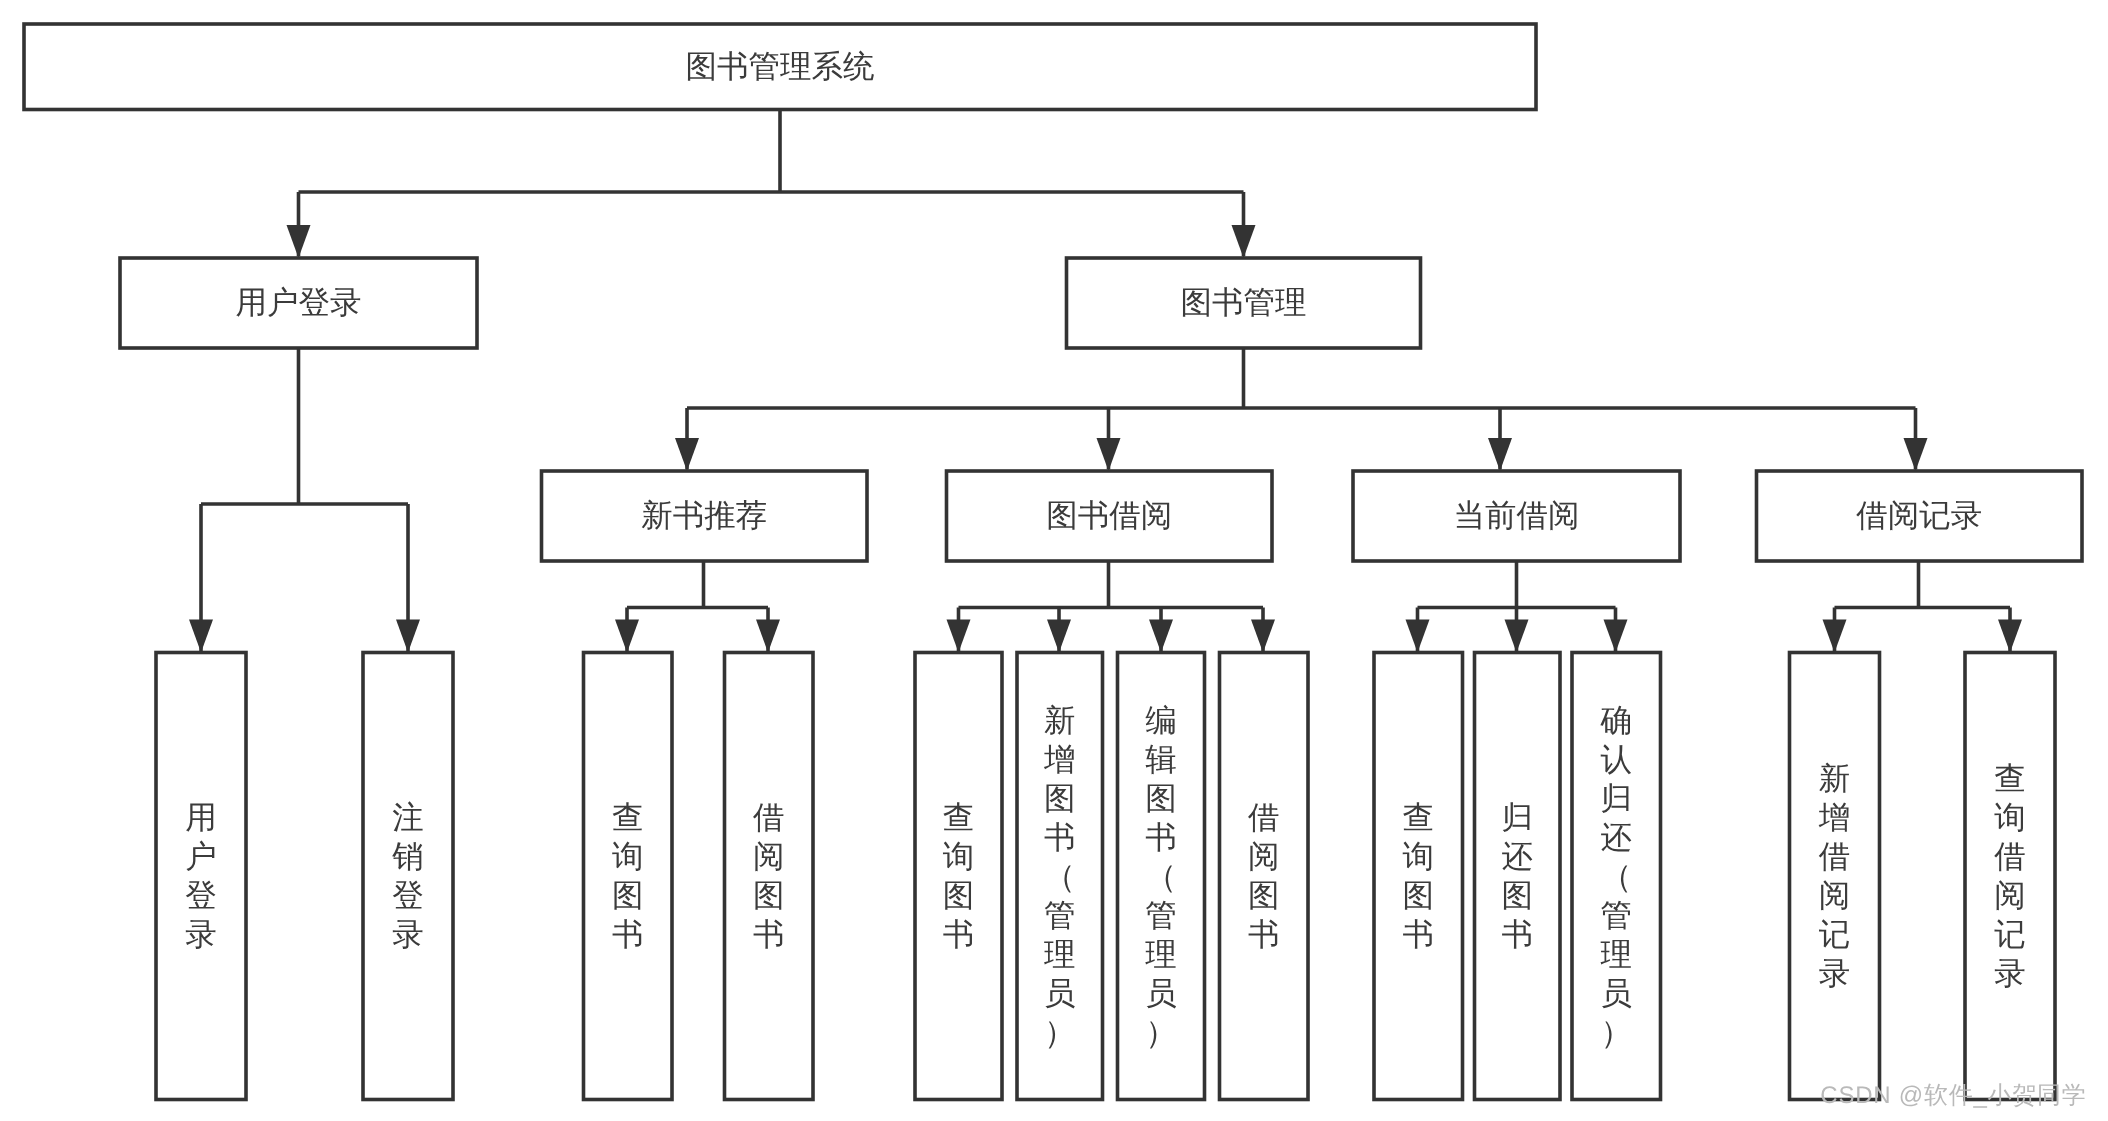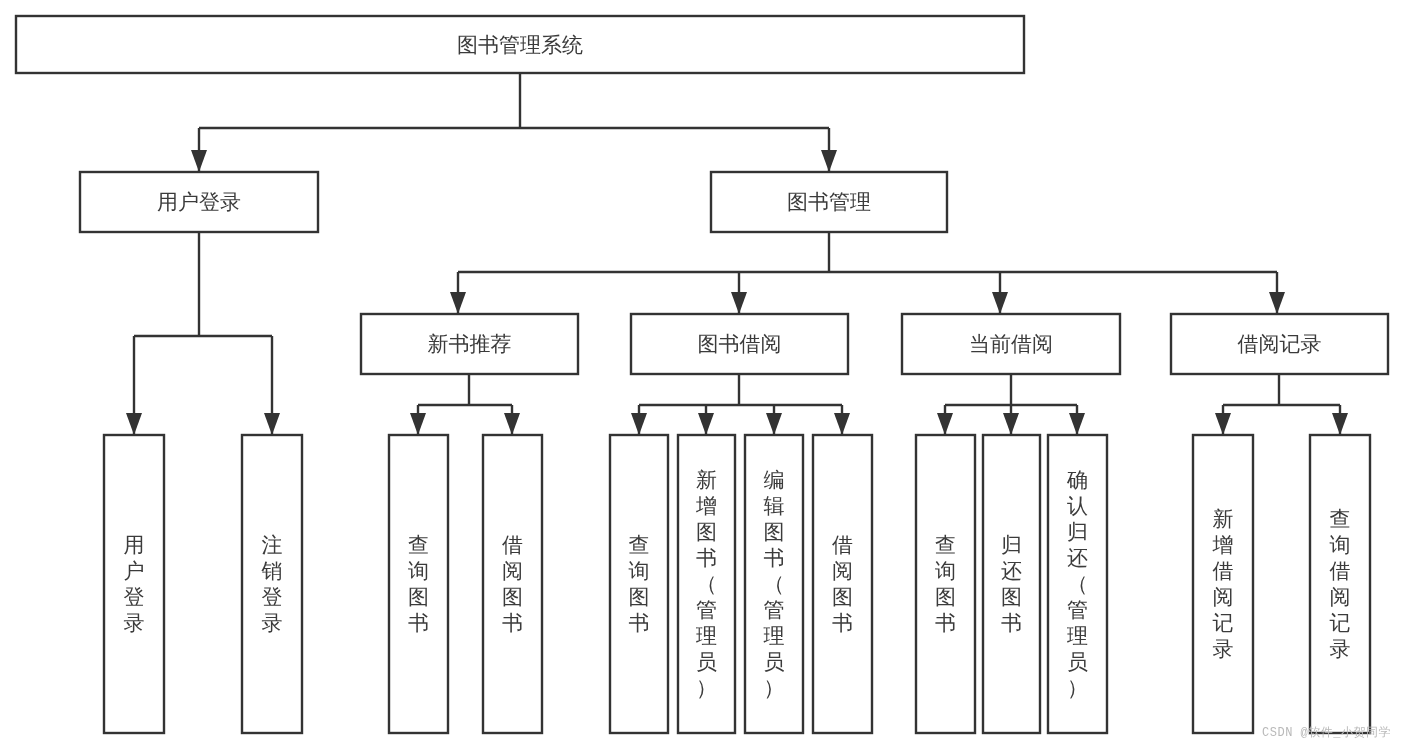--- a/index.html
+++ b/index.html
@@ -21,22 +21,22 @@
   .node-label-vert{
     fill:#3b3b3b;
     font-family:"DejaVu Sans","Liberation Sans",sans-serif;
     font-size:21px;
     text-anchor:middle;
   }
   .watermark{
     position:absolute;
     right:14px;bottom:6px;
     color:#b9b9b9;
-    font-size:12px;
-    font-family:Liberation Mono, monospace;
+    font-size:16px;
+    font-family:Liberation Sans, sans-serif;
     letter-spacing:0.5px;
     white-space:nowrap;
     pointer-events:none;
   }
 </style>
 </head>
 <body>
 
 <svg id="canvas" viewBox="0 0 1405 747" xmlns="http://www.w3.org/2000/svg">
   <g id="edges-layer">

